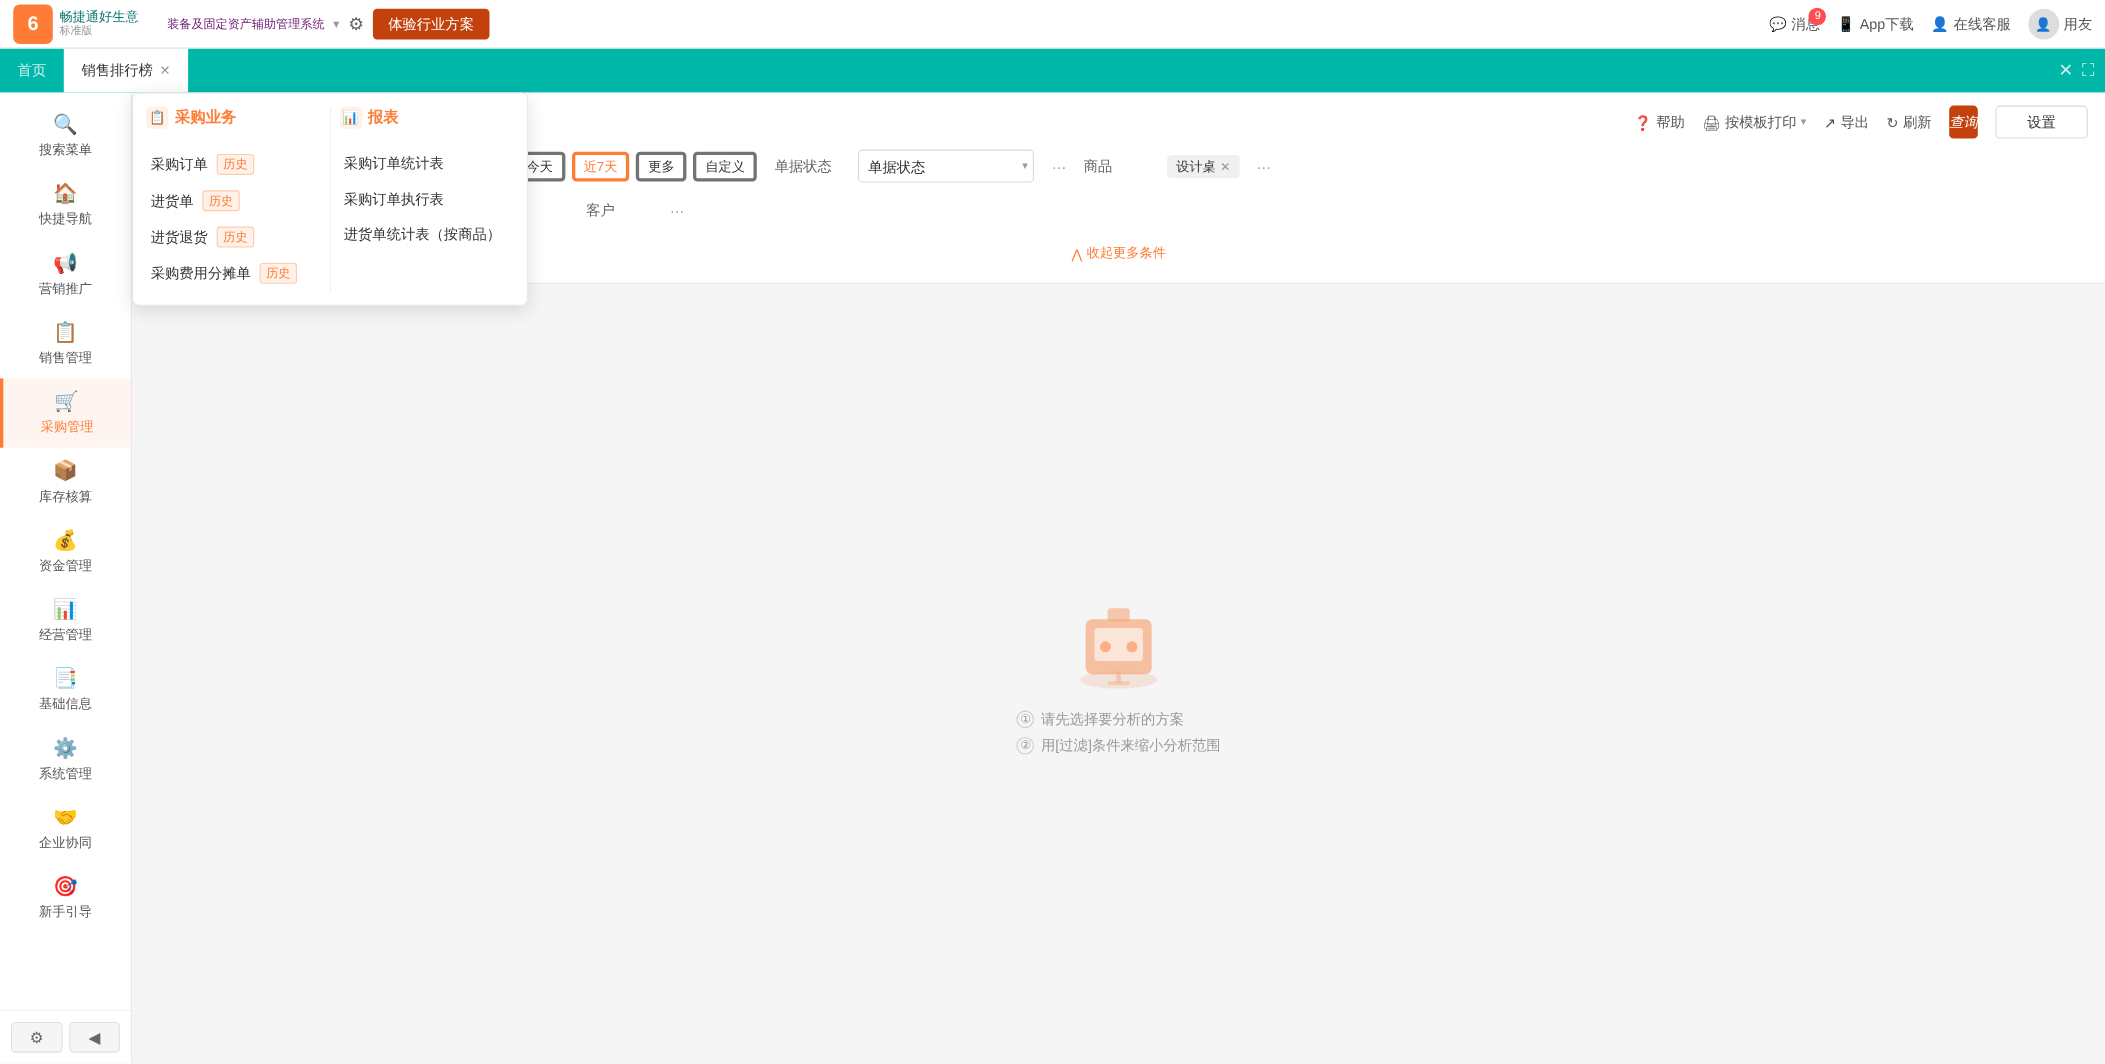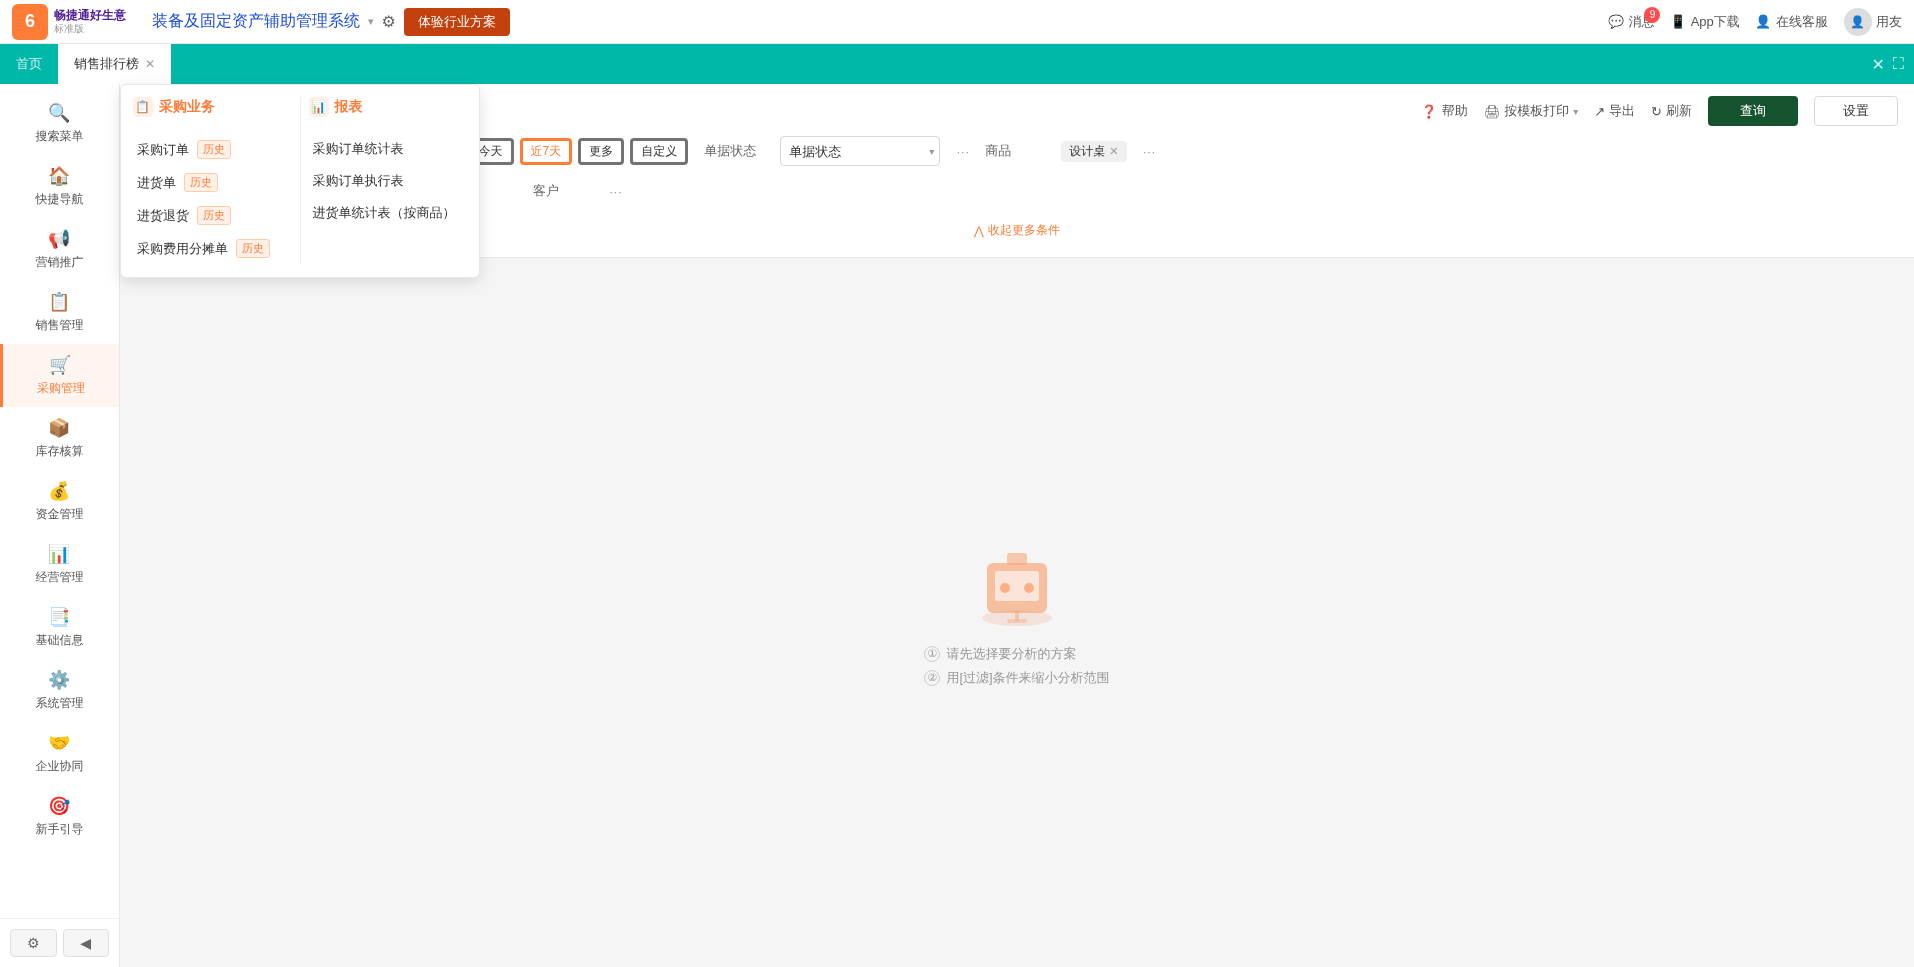--- a/index.html
+++ b/index.html
@@ -32,32 +32,32 @@
       justify-content: center;
       color: white;
       font-size: 18px;
       font-weight: bold;
     }
     .logo-text-area {
       display: flex;
       flex-direction: column;
       line-height: 1.2;
     }
-    .logo-main { color: #4c1d95; font-size: 12px; font-weight: bold; }
+    .logo-main { color: #0f766e; font-size: 12px; font-weight: normal; }
     .logo-sub { color: #999; font-size: 10px; }
     .header-center {
       flex: 1;
       display: flex;
       align-items: center;
       gap: 8px;
       padding-left: 20px;
     }
     .system-title {
-      font-size: 16px;
-      color: #1d4ed8;
+      font-size: 11px;
+      color: #701a75;
     }
     .dropdown-arrow {
       color: #999;
       font-size: 11px;
     }
     .settings-icon {
       color: #666;
       font-size: 16px;
       cursor: pointer;
     }
@@ -302,27 +302,28 @@
     .tag-close {
       cursor: pointer;
       color: #999;
       font-size: 11px;
     }
     .more-dots {
       color: #999;
       cursor: pointer;
     }
     .btn-query {
-      background: #14532d;
+      background: #c2410c;
       color: white;
       border: none;
-      padding: 6px 32px;
-      border-radius: 4px;
-      cursor: pointer;
-      font-size: 13px;
+      padding: 6px 0;
+      border-radius: 4px;
+      cursor: pointer;
+      font-size: 13px;
+      font-style: italic;
     }
     .btn-settings {
       border: 1px solid #d9d9d9;
       background: white;
       color: #333;
       padding: 5px 28px;
       border-radius: 4px;
       cursor: pointer;
       font-size: 13px;
     }

